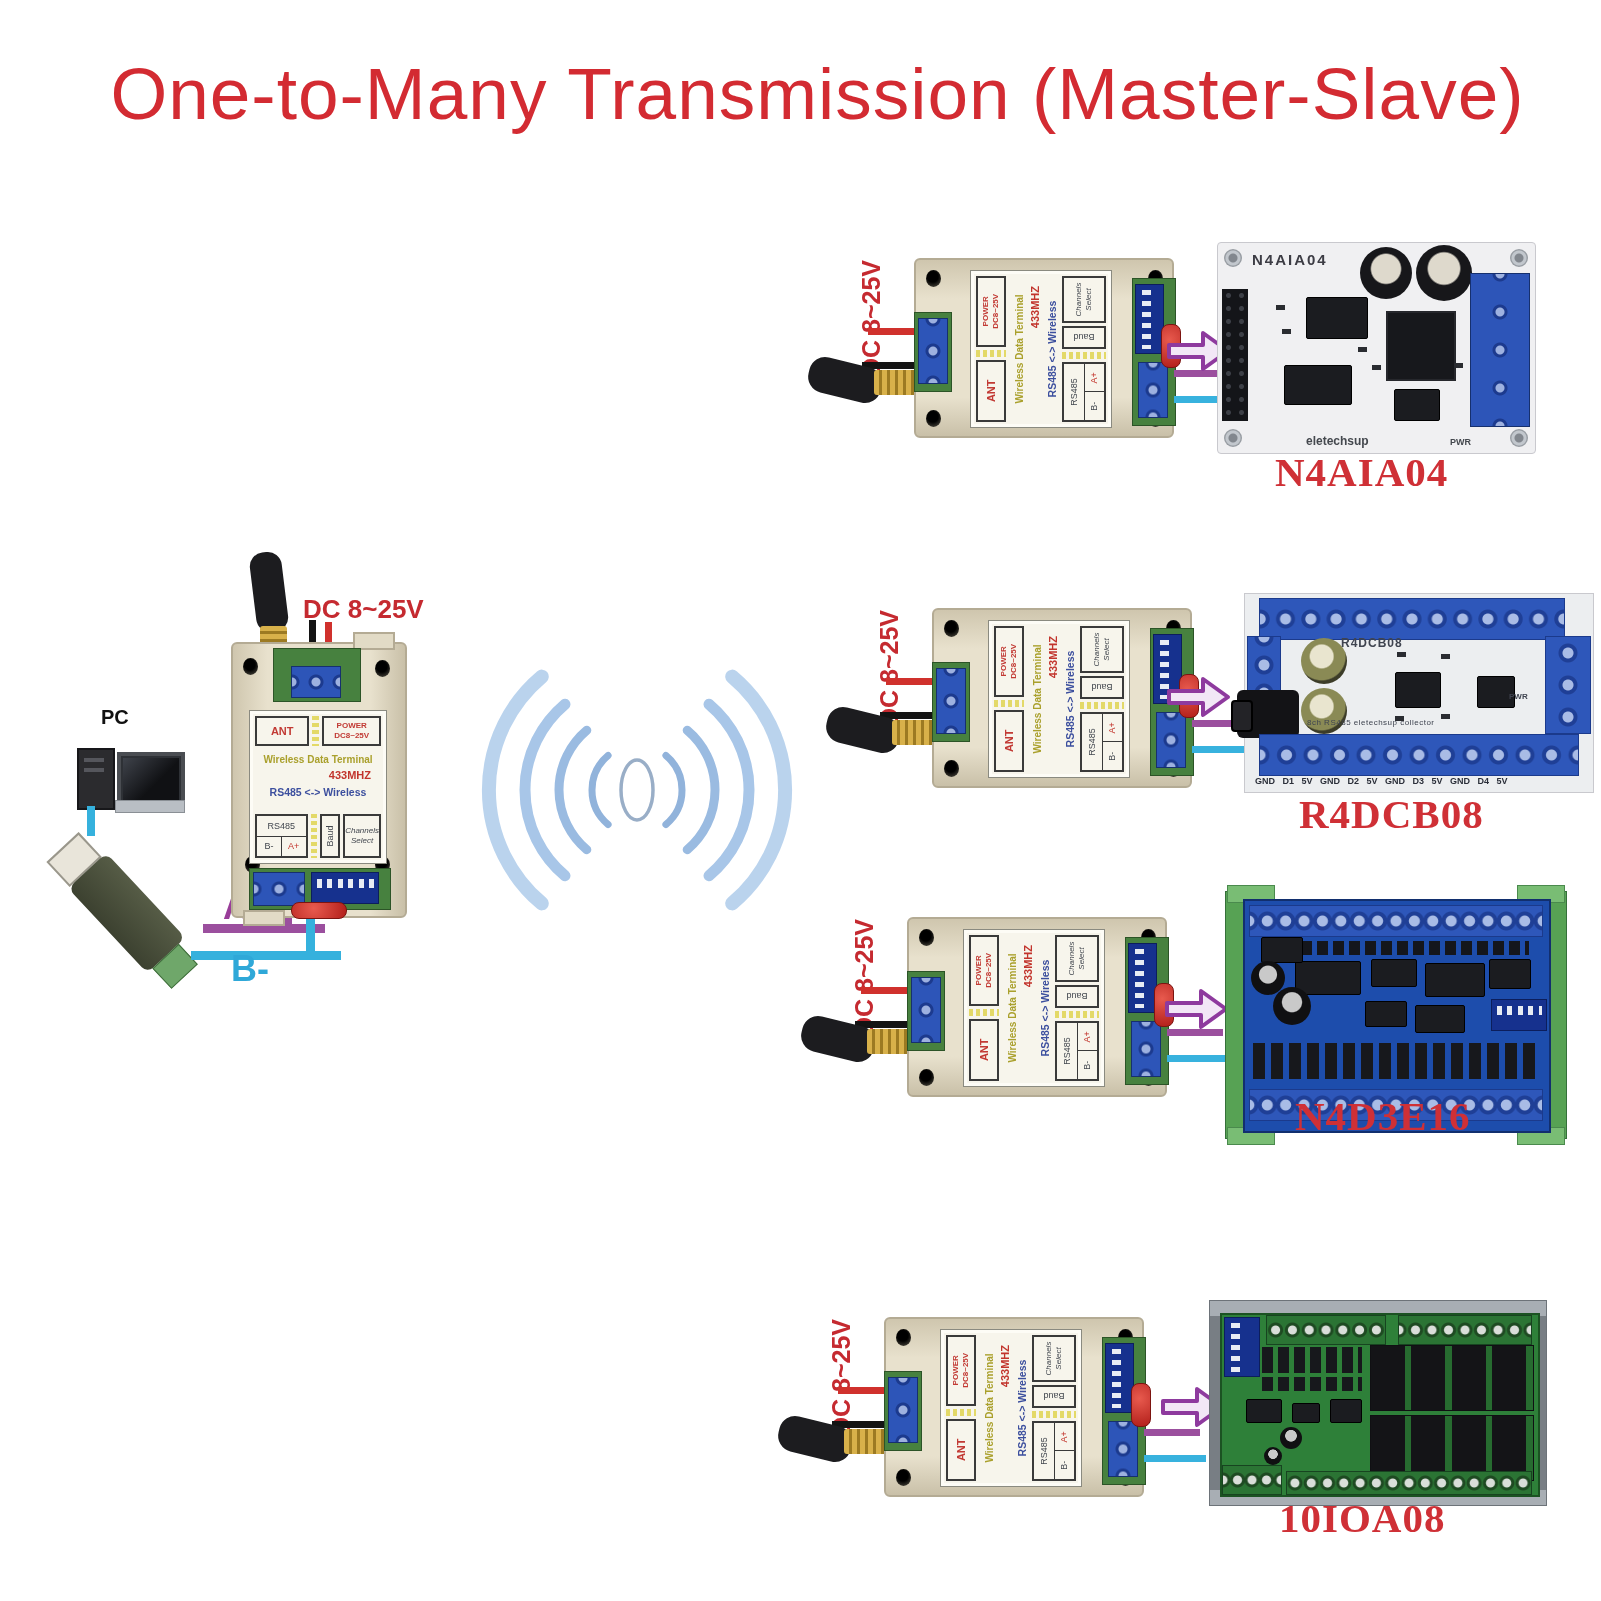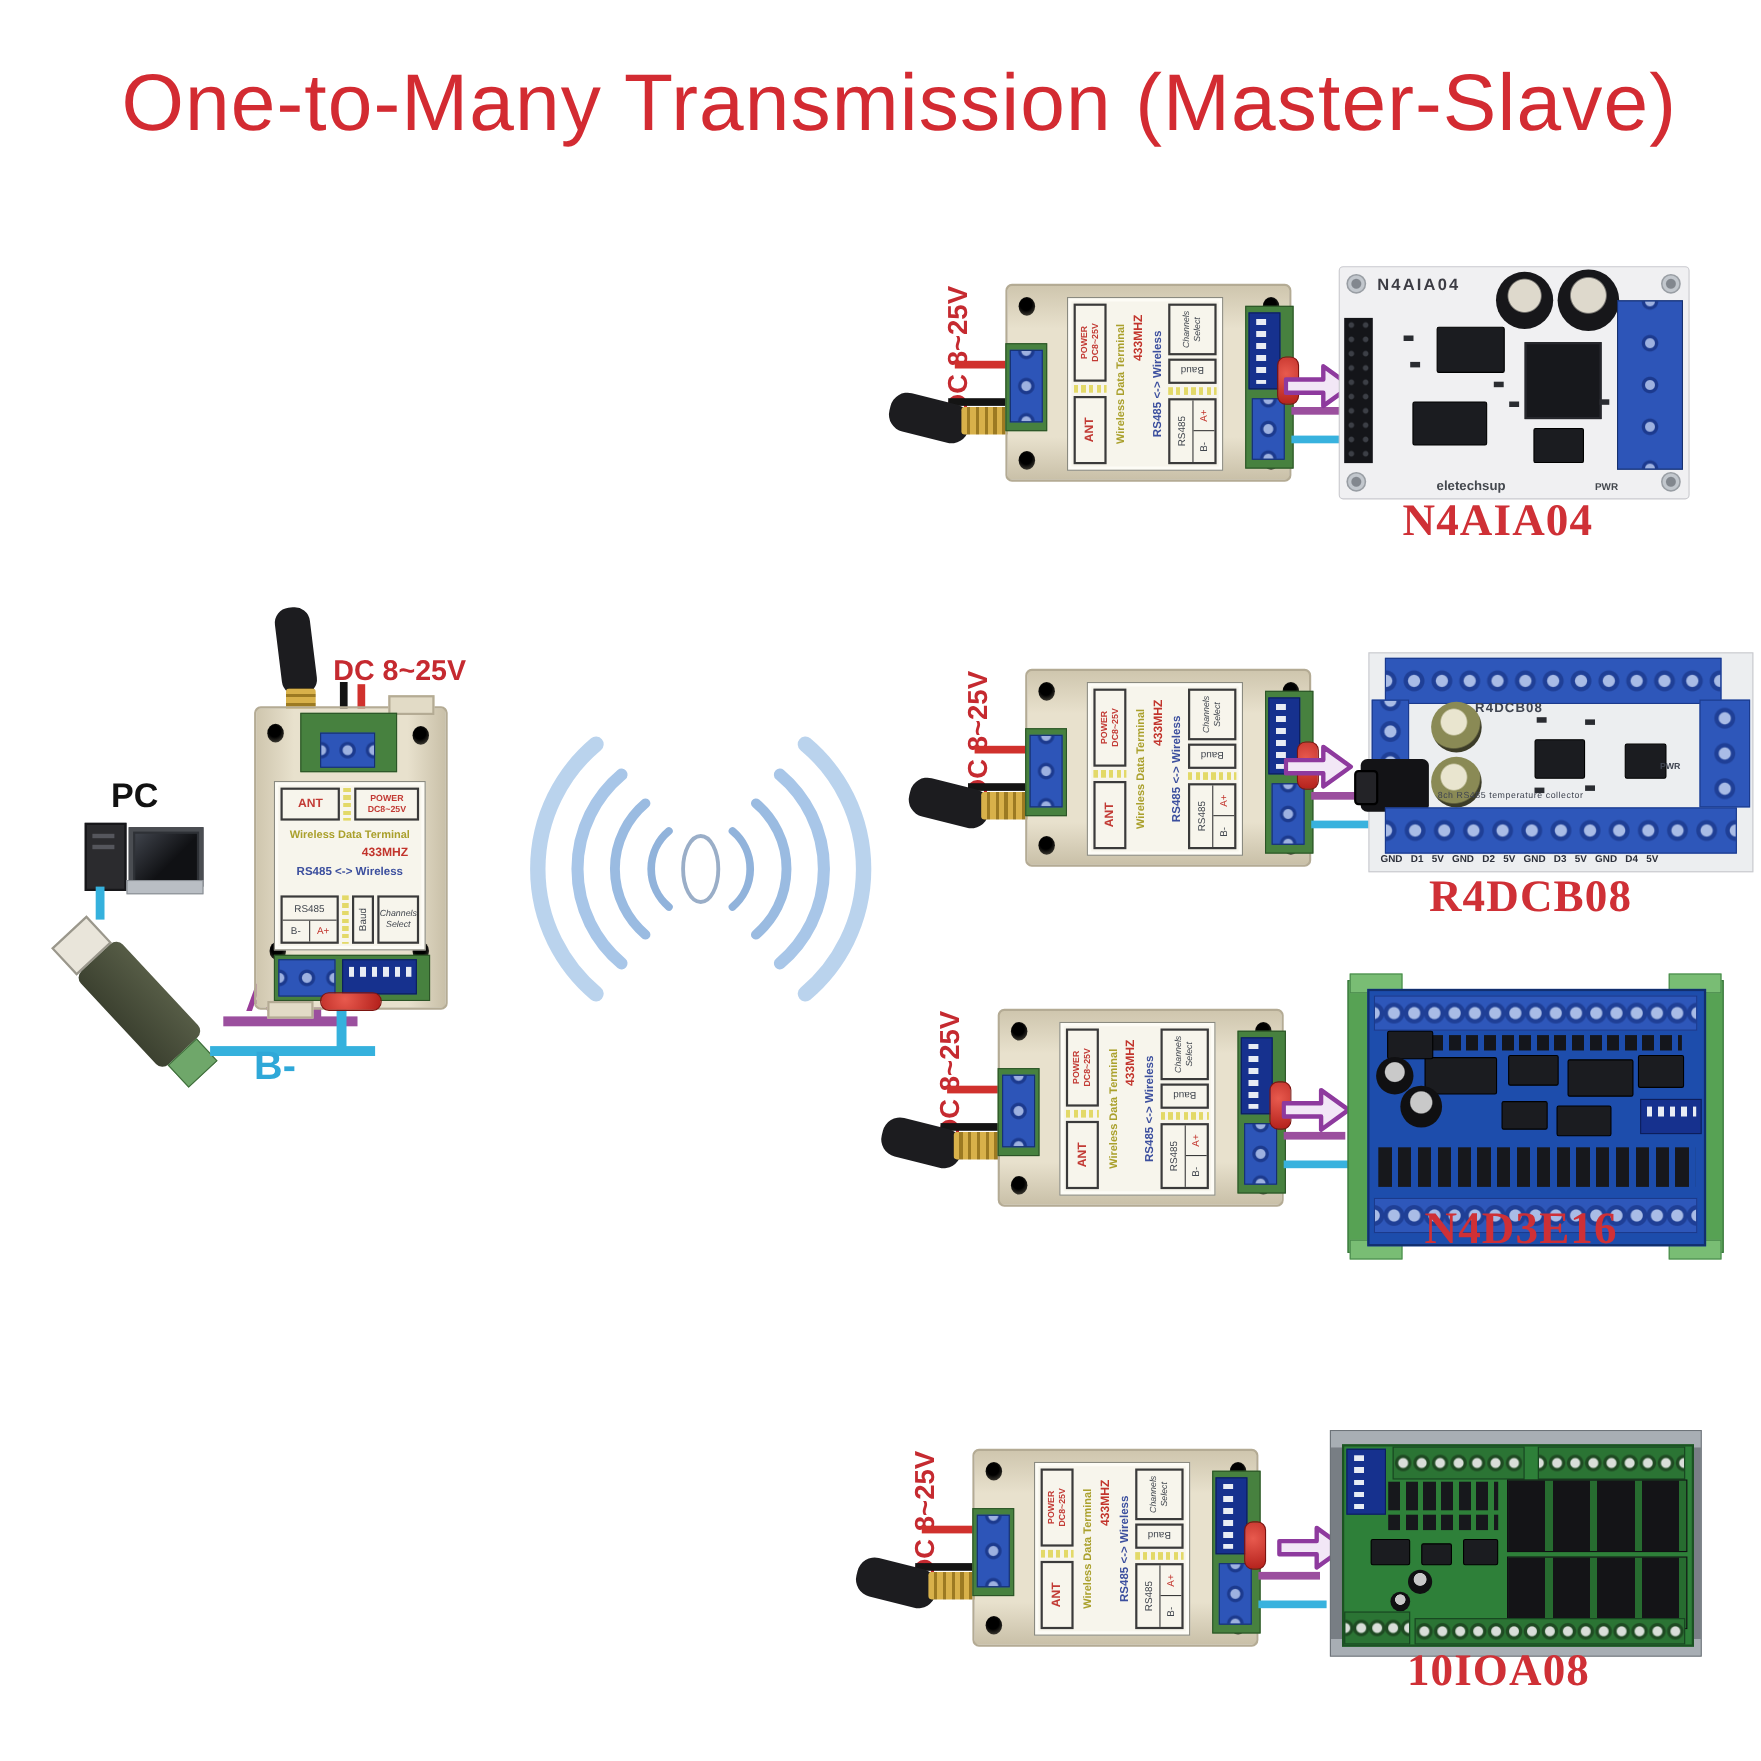--- a/index.html
+++ b/index.html
@@ -11,21 +11,21 @@
   .title{position:absolute;left:0;right:0;top:52px;text-align:center;
          font-size:73px;color:#d32b32;letter-spacing:1px;white-space:nowrap;}
 
   
   .hole{position:absolute;width:15px;height:17px;border-radius:50%;
         background:radial-gradient(circle at 45% 40%,#000 0 40%,#2e2c26 70%,#6d685a 100%);}
   .ic{position:absolute;background:#1b1c20;border:1px solid #000;border-radius:2px;}
   .smd{position:absolute;width:9px;height:5px;background:#2a2c31;}
 
   
-  .pc-label{position:absolute;left:84px;top:706px;font-size:31px;font-weight:bold;color:#111;}
+  .pc-label{position:absolute;left:84px;top:706px;font-size:20px;font-weight:bold;color:#111;}
   .pc-tower{position:absolute;left:60px;top:748px;width:34px;height:58px;background:#2b2b2e;border:2px solid #17171a;}
   .pc-tower .slit{position:absolute;left:5px;width:20px;height:4px;background:#55565c;}
   .pc-mon{position:absolute;left:100px;top:752px;width:60px;height:46px;background:#2e3136;border:4px solid #4a4d52;}
   .pc-mon .scr{position:absolute;inset:2px;background:linear-gradient(135deg,#3f434b,#101114 60%);}
   .pc-kbd{position:absolute;left:98px;top:800px;width:68px;height:11px;background:#b9bec4;border:1px solid #8a8f95;}
   .cable-v{position:absolute;left:70px;top:806px;width:8px;height:30px;background:#35b1dd;}
   .usb{position:absolute;left:66px;top:828px;width:178px;height:52px;transform:rotate(47deg);transform-origin:0 0;display:flex;}
   .usb .plug{width:30px;height:40px;margin-top:6px;background:#e9e5da;border:2px solid #9a978c;}
   .usb .bodyp{width:116px;height:52px;background:linear-gradient(#565c46,#3c4130);border-radius:8px;}
   .usb .tip{width:26px;height:34px;margin-top:9px;background:#6fa76a;border:1px solid #3f6c3b;}
@@ -560,21 +560,21 @@
       </div>
     <div class="cap-gold" style="left:56px;top:44px;width:46px;height:46px;"></div>
     <div class="cap-gold" style="left:56px;top:94px;width:46px;height:46px;"></div>
     <div class="b2-name">R4DCB08</div>
     <div class="ic" style="left:150px;top:78px;width:44px;height:34px;"></div>
     <div class="ic" style="left:232px;top:82px;width:36px;height:30px;"></div>
     <span class="smd" style="left:152px;top:58px;"></span>
     <span class="smd" style="left:196px;top:60px;"></span>
     <span class="smd" style="left:150px;top:122px;"></span>
     <span class="smd" style="left:196px;top:120px;"></span>
-    <div class="b2-note">8ch RS485 temperature collector</div>
+    <div class="b2-note">8ch RS485 eletechsup collector</div>
     <div class="b2-pwr">PWR</div>
     <div class="strip-blue b2-bot"></div>
     <div class="b2-lbls">GND D1 5V GND D2 5V GND D3 5V GND D4 5V</div>
   </div>
   <div class="blabel blb2">R4DCB08</div>
 
   <div class="abs board3">
     <div class="rail-g" style="left:0;top:6px;width:26px;height:246px;"></div>
     <div class="rail-g" style="left:314px;top:6px;width:26px;height:246px;"></div>
     <div class="tab-g" style="left:2px;top:0;"></div>

